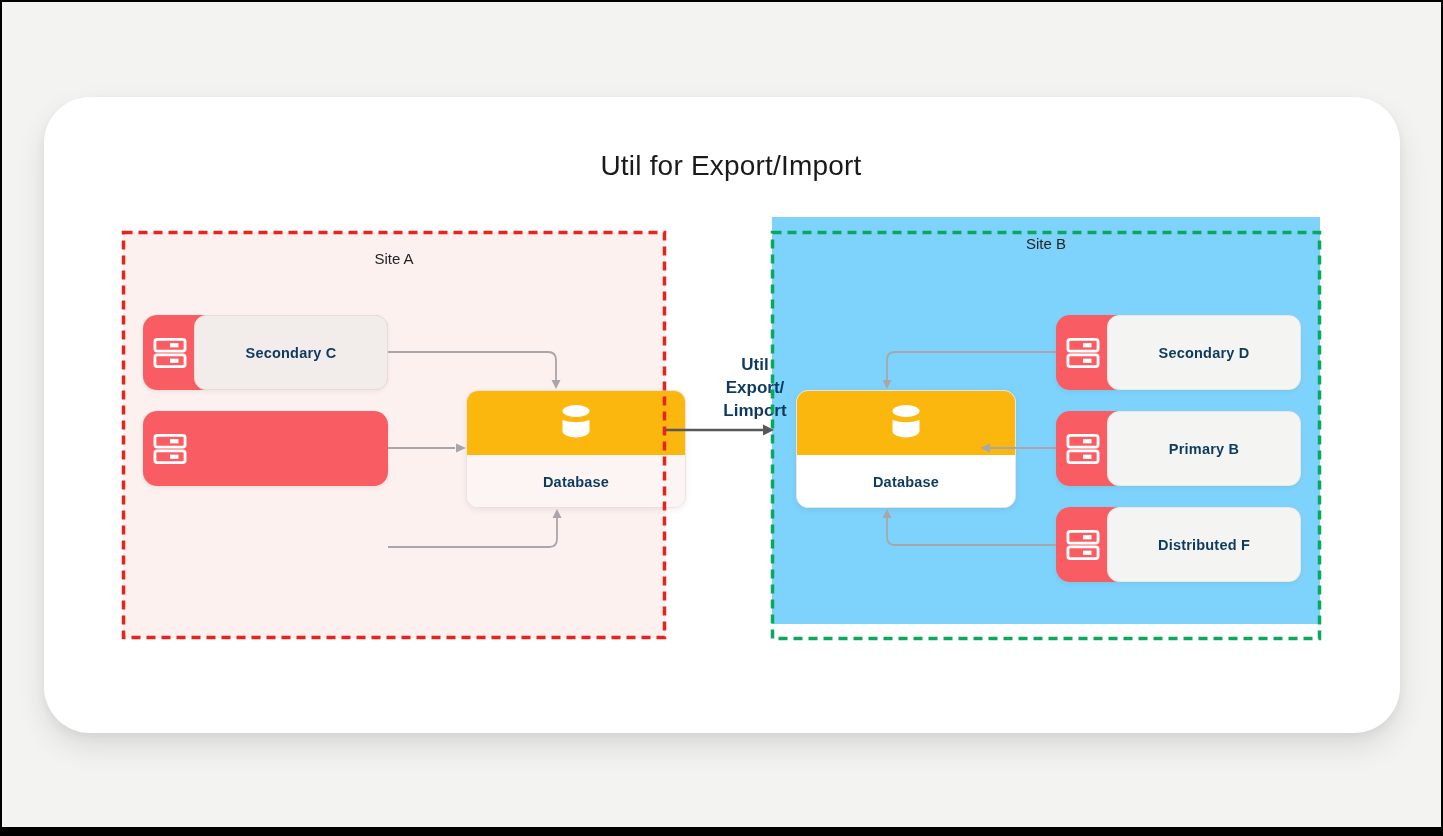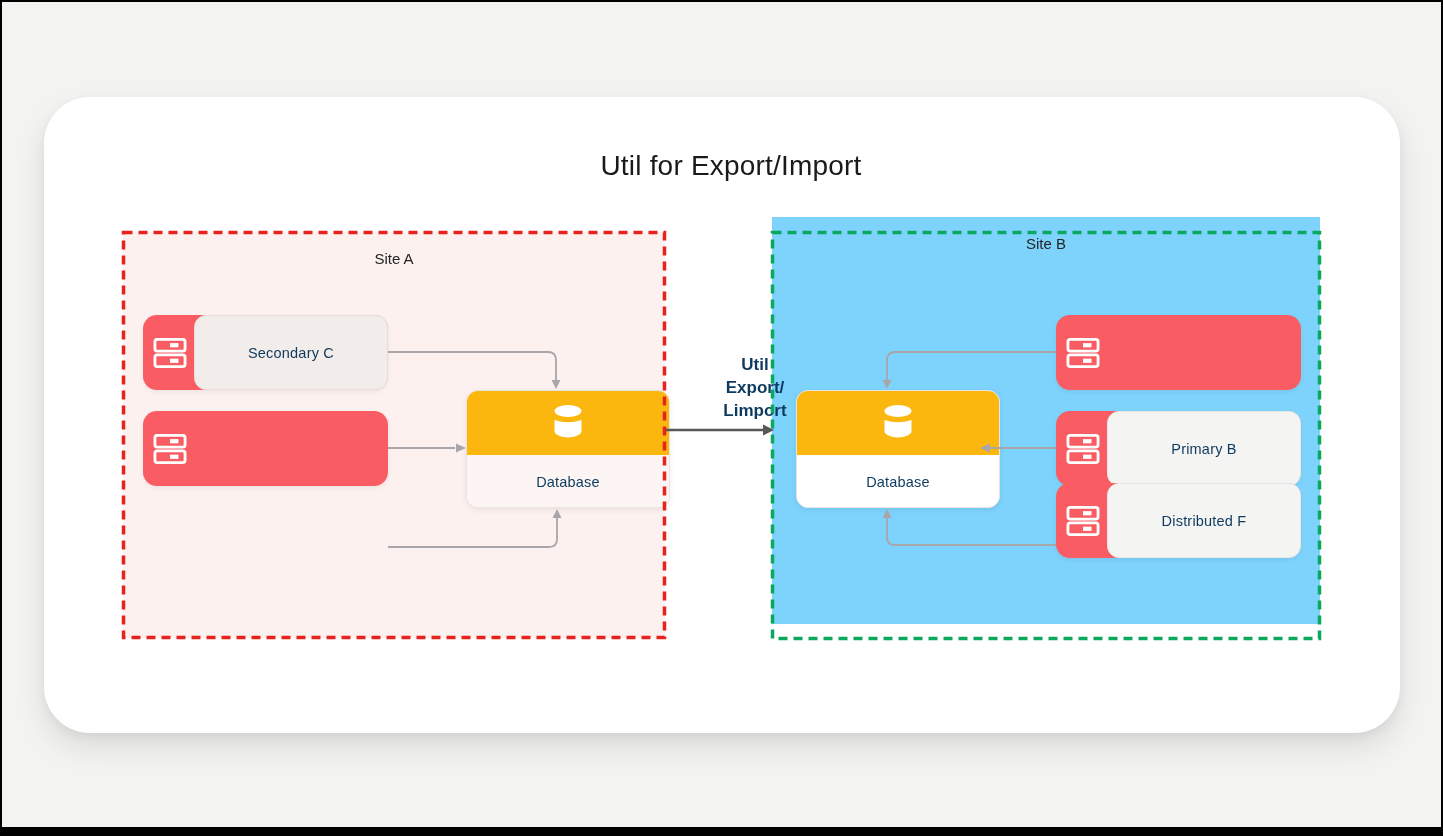--- a/index.html
+++ b/index.html
@@ -42,24 +42,24 @@
     width:34px; height:32px;
   }
   .node-body {
     position:absolute; left:51px; top:0; right:0; bottom:0;
     border-radius:12px;
     display:flex; align-items:center; justify-content:center;
   }
   .site-a-body { background:#F2ECEA; border:1px solid #E5DEDC; }
   .site-b-body { background:#F4F4F3; border:1px solid #E9E8E7; }
   .node-label, .db-label {
-    font-size:14.5px; font-weight:normal; color:#0D3A5E; letter-spacing:0.2px;text-align:center;
+    font-size:14.5px; font-weight:bold; color:#0D3A5E; letter-spacing:0.2px;text-align:center;
   }
   .db-node {
-    position:absolute; width:204px; height:118px; border-radius:12px;
+    position:absolute; width:220px; height:118px; border-radius:12px;
     overflow:hidden; background:#FFFFFF;
     border:1px solid #E9E4E2;
     box-shadow:0 2px 6px rgba(0,0,0,0.07);
   }
   .db-top {
     height:64px; background:#FBB70E;
     display:flex; align-items:center; justify-content:center;
   }
   .db-bottom {
     height:53px; display:flex; align-items:center; justify-content:center;
@@ -138,35 +138,38 @@
       </div>
     </div>
 
     <div class="node" style="left:1012px; top:218px;">
       <svg class="srv-icon" viewBox="0 0 36 34">
         <rect x="2" y="2.5" width="32" height="12.5" rx="2.5" fill="none" stroke="#fff" stroke-width="3"></rect>
         <rect x="2" y="19" width="32" height="12.5" rx="2.5" fill="none" stroke="#fff" stroke-width="3"></rect>
         <rect x="18" y="6.5" width="9" height="4.5" fill="#fff"></rect>
         <rect x="18" y="23" width="9" height="4.5" fill="#fff"></rect>
       </svg>
+      <div class="node-body site-b-body">
+        <span class="node-label">Secondary D</span>
+      </div>
     </div>
 
     <div class="node" style="left:1012px; top:314px;">
       <svg class="srv-icon" viewBox="0 0 36 34">
         <rect x="2" y="2.5" width="32" height="12.5" rx="2.5" fill="none" stroke="#fff" stroke-width="3"></rect>
         <rect x="2" y="19" width="32" height="12.5" rx="2.5" fill="none" stroke="#fff" stroke-width="3"></rect>
         <rect x="18" y="6.5" width="9" height="4.5" fill="#fff"></rect>
         <rect x="18" y="23" width="9" height="4.5" fill="#fff"></rect>
       </svg>
       <div class="node-body site-b-body">
         <span class="node-label">Primary B</span>
       </div>
     </div>
 
-    <div class="node" style="left:1012px; top:386px;">
+    <div class="node" style="left:1012px; top:410px;">
       <svg class="srv-icon" viewBox="0 0 36 34">
         <rect x="2" y="2.5" width="32" height="12.5" rx="2.5" fill="none" stroke="#fff" stroke-width="3"></rect>
         <rect x="2" y="19" width="32" height="12.5" rx="2.5" fill="none" stroke="#fff" stroke-width="3"></rect>
         <rect x="18" y="6.5" width="9" height="4.5" fill="#fff"></rect>
         <rect x="18" y="23" width="9" height="4.5" fill="#fff"></rect>
       </svg>
       <div class="node-body site-b-body">
         <span class="node-label">Distributed F</span>
       </div>
     </div>

